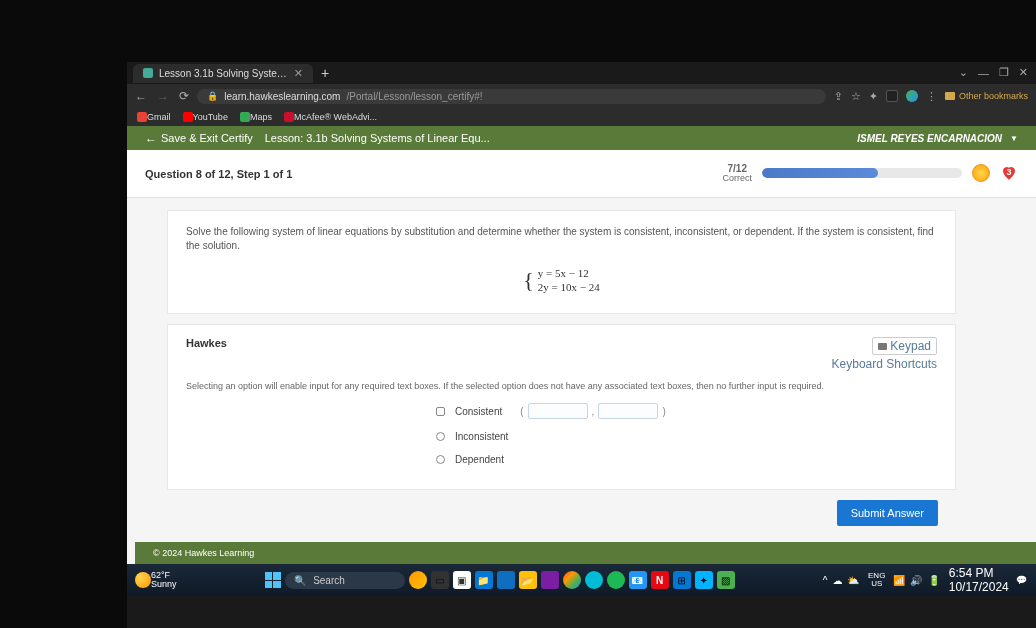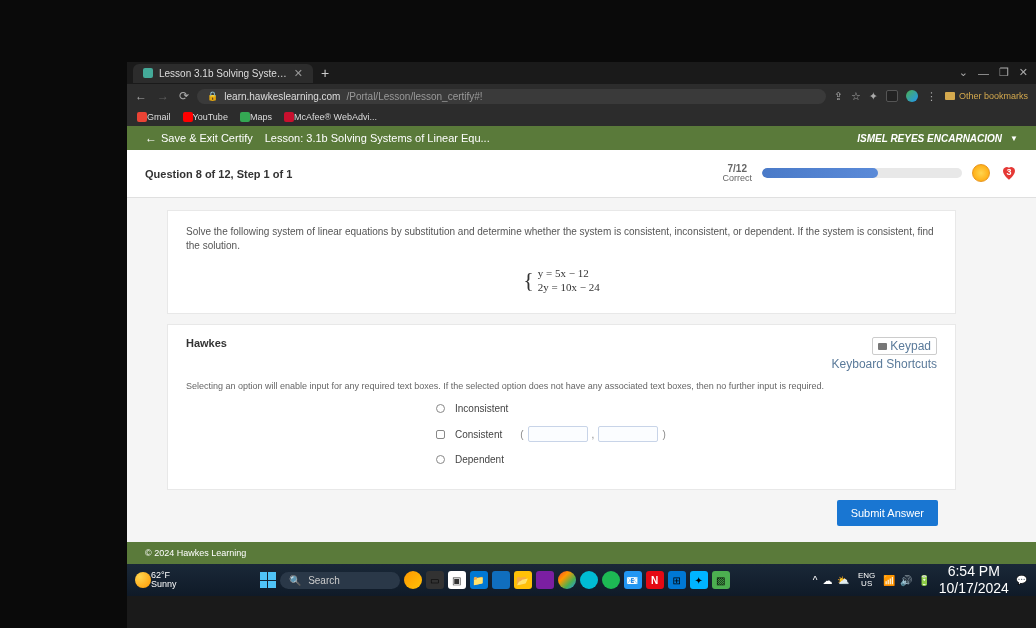--- a/index.html
+++ b/index.html
@@ -80,37 +80,37 @@
     .option-row { display: flex; align-items: center; gap: 10px; margin-bottom: 12px; font-size: 10px; color: #444; }
     .radio-box { width: 9px; height: 9px; border: 1px solid #888; border-radius: 2px; flex-shrink: 0; }
     .radio-circle { width: 9px; height: 9px; border: 1px solid #888; border-radius: 50%; flex-shrink: 0; }
     .coord-inputs { display: flex; align-items: center; gap: 4px; margin-left: 8px; color: #888; }
     .coord-input { width: 60px; height: 16px; border: 1px solid #c8d4e8; border-radius: 2px; background: #fbfdff; }
     
     .submit-row { display: flex; justify-content: flex-end; padding: 0 18px; }
     .submit-btn { background: #1976d2; color: #fff; border: none; padding: 7px 14px; font-size: 11px; border-radius: 2px; cursor: pointer; }
     
     
-    .footer-green { background: #5a7a3a; color: #fff; padding: 6px 18px; font-size: 9px; position: absolute; bottom: 32px; left: 0; right: 0; }
+    .footer-green { background: #5a7a3a; color: #fff; padding: 6px 18px; font-size: 9px; position: absolute; bottom: 32px; left: 8px; right: 0; }
     
     
     .taskbar { position: absolute; bottom: 0; left: 0; right: 0; height: 32px; background: linear-gradient(180deg, #1a2838, #0f1a28); display: flex; align-items: center; padding: 0 8px; gap: 6px; }
     .weather-widget { display: flex; align-items: center; color: #fff; font-size: 9px; line-height: 1; }
     .weather-icon { width: 16px; height: 16px; background: radial-gradient(circle at 30% 30%, #ffd54f, #ff9800); border-radius: 50%; }
     .weather-text { display: flex; flex-direction: column; }
     .taskbar-center { flex: 1; display: flex; align-items: center; justify-content: center; gap: 4px; }
     .win-logo { width: 16px; height: 16px; display: grid; grid-template-columns: 1fr 1fr; grid-template-rows: 1fr 1fr; gap: 1px; }
     .win-logo div { background: #4fc3f7; }
     .search-box { display: flex; align-items: center; gap: 6px; background: #2a3848; border-radius: 12px; padding: 3px 10px; font-size: 10px; color: #ccc; width: 120px; }
     .search-icon { font-size: 10px; }
     .task-icon { width: 18px; height: 18px; border-radius: 3px; display: flex; align-items: center; justify-content: center; font-size: 10px; }
     .taskbar-right { display: flex; align-items: center; gap: 8px; color: #fff; font-size: 9px; }
     .sys-tray { display: flex; gap: 5px; align-items: center; font-size: 10px; }
     .lang-ind { font-size: 8px; line-height: 1; text-align: center; }
-    .time-date { text-align: center; font-size: 14px; line-height: 1.2; }
+    .time-date { text-align: left; font-size: 12px; line-height: 1.2; }
   </style>
 </head>
 <body>
 
 <div class="monitor-frame">
   <div class="window-controls">
     <span>⌄</span>
     <span>—</span>
     <span>❐</span>
     <span>✕</span>
@@ -225,33 +225,33 @@
             <div class="keypad-btn">
               <span class="keypad-icon"></span>
               <span>Keypad</span>
             </div><br>
             <span>Keyboard Shortcuts</span>
           </div>
         </div>
         <div class="help-text">Selecting an option will enable input for any required text boxes. If the selected option does not have any associated text boxes, then no further input is required.</div>
         <div class="options">
           <div class="option-row">
-            <span class="radio-circle"></span>
-            <span>Inconsistent</span>
-          </div>
-          <div class="option-row">
             <span class="radio-box"></span>
             <span>Consistent</span>
             <span class="coord-inputs">
               <span>(</span>
               <span class="coord-input"></span>
               <span>,</span>
               <span class="coord-input"></span>
               <span>)</span>
             </span>
+          </div>
+          <div class="option-row">
+            <span class="radio-circle"></span>
+            <span>Inconsistent</span>
           </div>
           <div class="option-row">
             <span class="radio-circle"></span>
             <span>Dependent</span>
           </div>
         </div>
       </div>
 
       <div class="submit-row">
         <button class="submit-btn">Submit Answer</button>

